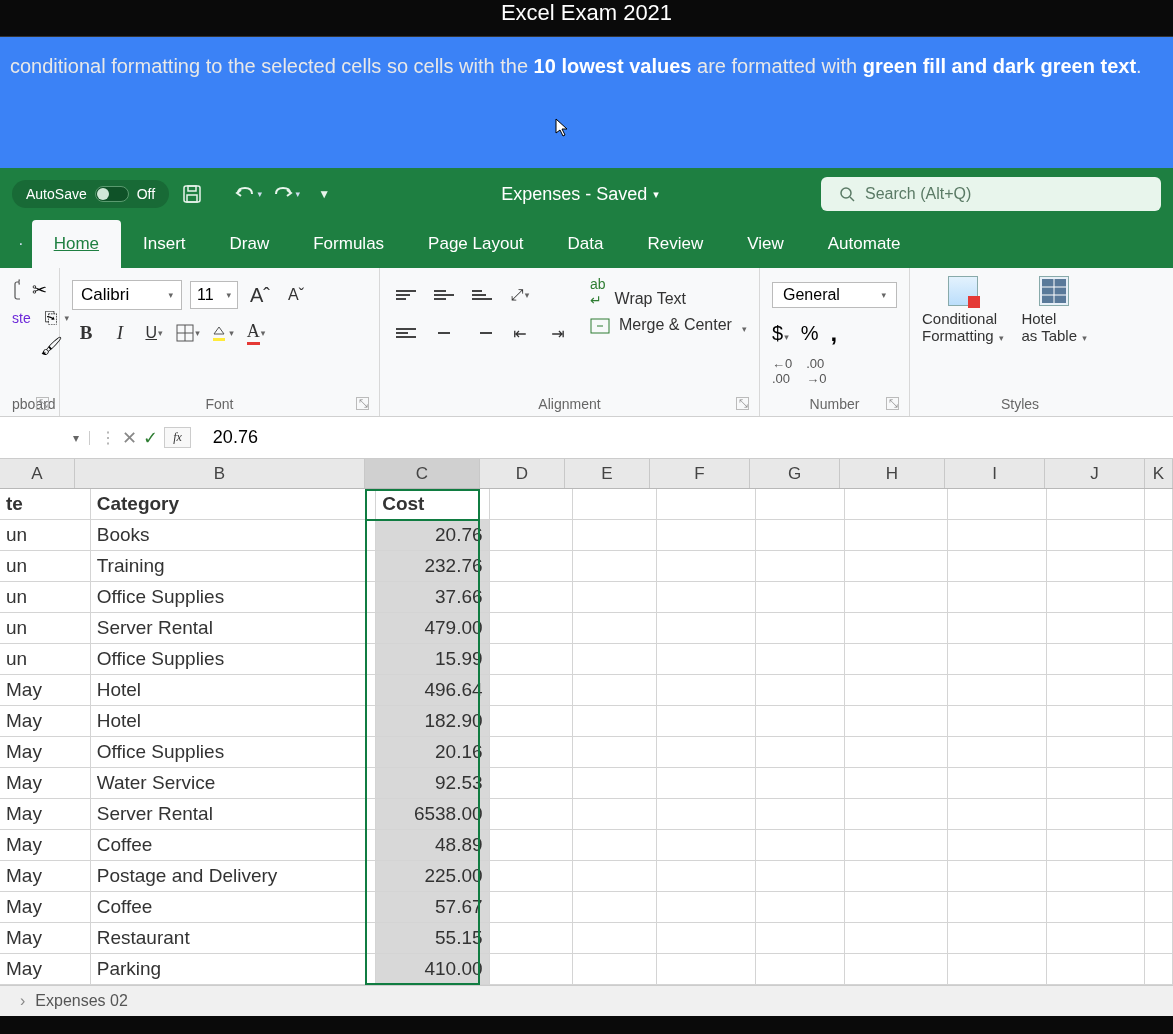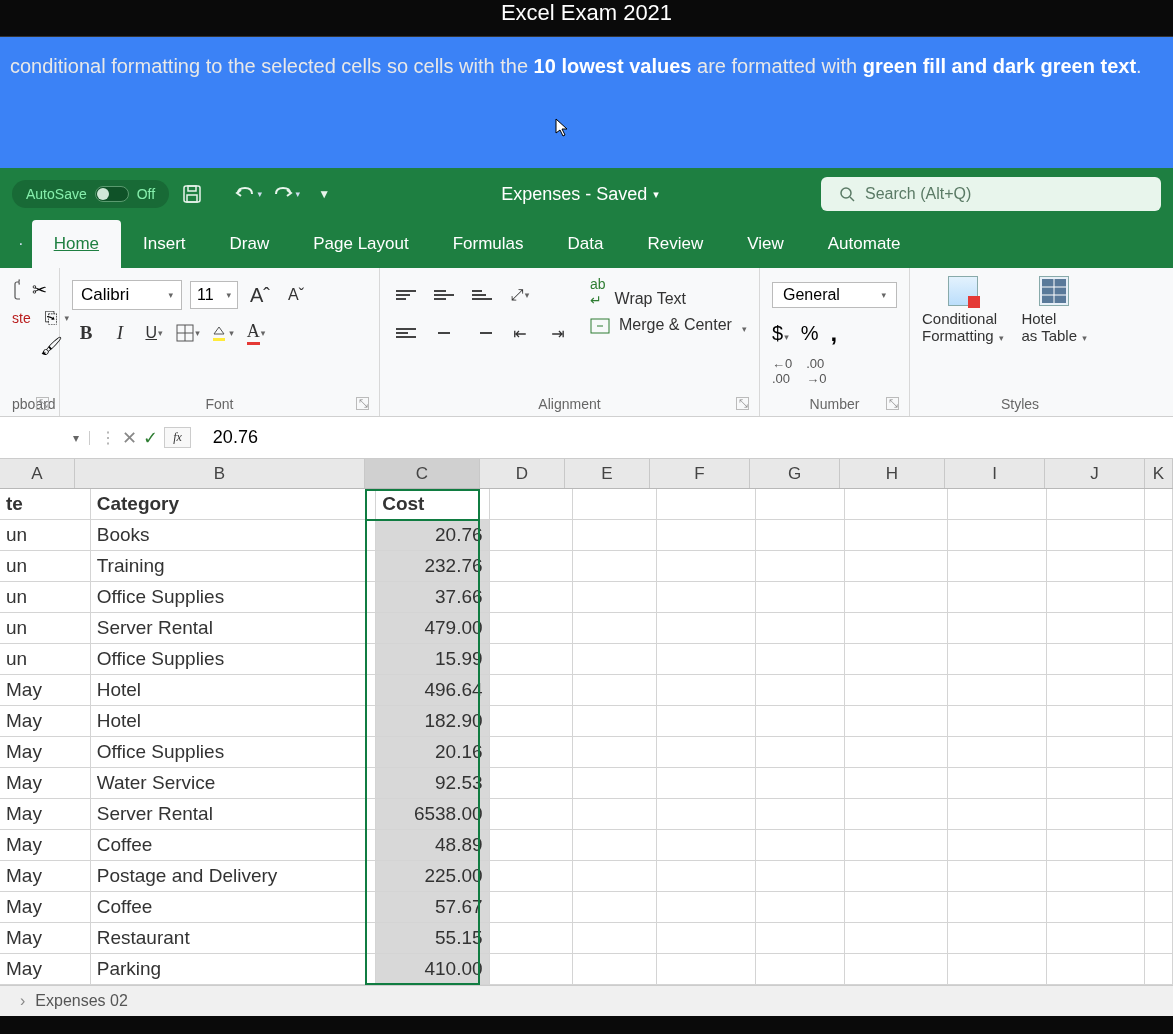--- a/index.html
+++ b/index.html
@@ -3,21 +3,21 @@
 <meta charset="utf-8">
 <style>
 *{margin:0;padding:0;box-sizing:border-box;font-family:"Segoe UI",Arial,sans-serif}
 body{background:#0a0a0a;width:1173px;overflow:hidden}
 .exam-header{background:#0a0a0a;color:#fff;text-align:center;padding:0 0 10px;font-size:22px}
 .exam-instr{background:#3b82f6;color:#e8e8e8;padding:18px 10px 90px;font-size:20px;border-top:1px solid #333}
 .exam-instr b{color:#fff}
 .cursor{position:absolute;left:555px;top:118px;color:#fff;font-size:20px}
 .excel{background:#1e7f41;width:100%}
 .titlebar{display:flex;align-items:center;padding:8px 12px;height:52px;gap:8px}
-.autosave{display:flex;align-items:center;gap:8px;background:#186a36;border-radius:18px;padding:6px 14px;color:#86efac;font-size:14px}
+.autosave{display:flex;align-items:center;gap:8px;background:#186a36;border-radius:18px;padding:6px 14px;color:#ffffff;font-size:14px}
 .toggle{width:34px;height:16px;background:#0f5228;border-radius:10px;position:relative;border:1px solid #5a9a6f}
 .toggle::after{content:"";position:absolute;left:1px;top:1px;width:12px;height:12px;background:#d0e8d8;border-radius:50%}
 .tb-btn{width:30px;height:30px;display:flex;align-items:center;justify-content:center;color:#e8f5ec;font-size:16px}
 .tb-sep{width:10px}
 .doc-title{flex:1;text-align:center;color:#fff;font-size:18px;display:flex;align-items:center;justify-content:center;gap:6px}
 .search{background:#e8f5ec;border-radius:6px;padding:8px 18px;width:340px;display:flex;align-items:center;gap:10px;color:#5a7a65;font-size:16px}
 .ribbon-tabs{display:flex;background:#1e7f41;padding:0 10px}
 .rt{padding:14px 22px;color:#fff;font-size:17px;cursor:pointer}
 .rt.active{background:#f8f9fa;color:#1e7f41;border-radius:4px 4px 0 0;text-decoration:underline}
 .ribbon{background:#f8f9fa;display:flex;border-bottom:1px solid #d0d0d0}
@@ -116,40 +116,40 @@
         </svg>
       <span>Search (Alt+Q)</span>
     </div>
   </div>
 
   <div class="ribbon-tabs">
     <div class="rt" style="padding:14px 8px;color:#cde">·</div>
     <div class="rt active">Home</div>
     <div class="rt">Insert</div>
     <div class="rt">Draw</div>
+    <div class="rt">Formulas</div>
     <div class="rt">Page Layout</div>
-    <div class="rt">Formulas</div>
     <div class="rt">Data</div>
     <div class="rt">Review</div>
     <div class="rt">View</div>
     <div class="rt">Automate</div>
   </div>
 
   <div class="ribbon">
     <div class="rgroup clip">
       <div>
         <div class="rrow">
             <svg width="20" height="22">
               <rect x="3" y="3" width="14" height="17" rx="2" fill="none" stroke="#555" stroke-width="1.2"></rect>
               <rect x="7" y="1" width="6" height="4" fill="#ddd" stroke="#555"></rect>
             </svg>
             <span style="font-size:18px;margin-left:6px">✂</span>
           </div>
         <div class="rrow">
-            <span style="font-size:14px;color:#b91c1c">ste</span>
+            <span style="font-size:14px;color:#6d28d9">ste</span>
             <span style="margin-left:8px">⎘</span>
             <span class="chev">▾</span>
           </div>
         <div class="rrow">
             <span style="font-size:18px;margin-left:28px">🖌</span>
           </div>
       </div>
       <div class="rgroup-label"><span>pboard</span><span class="launcher">⤡</span></div>
     </div>
 

